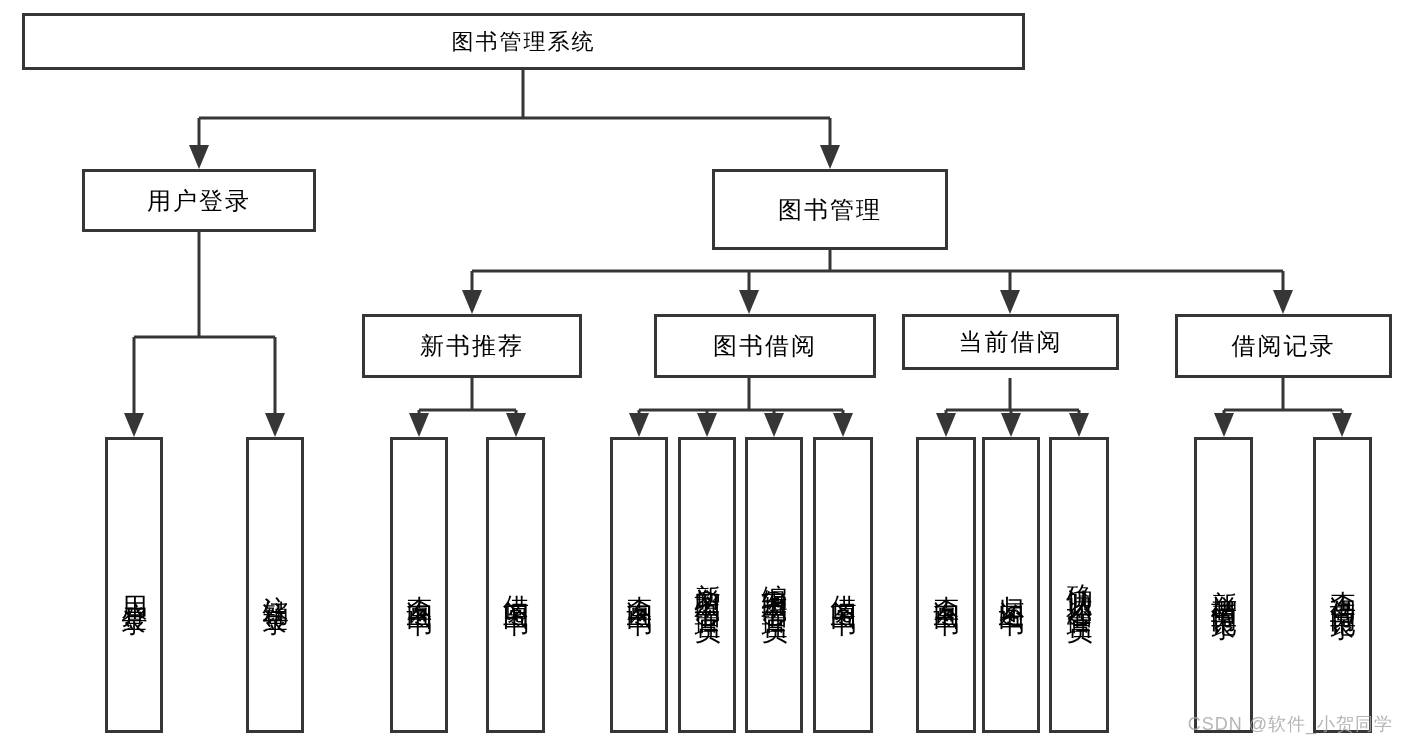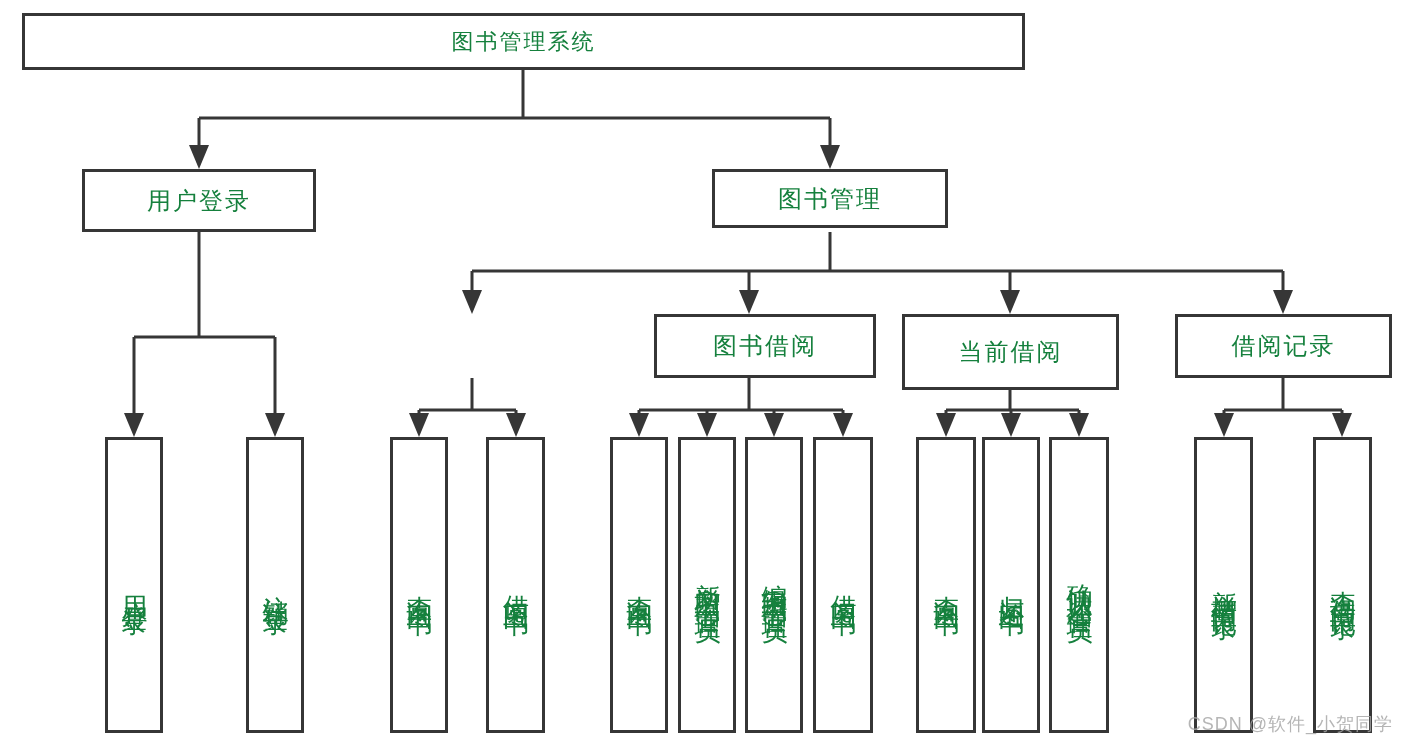--- a/index.html
+++ b/index.html
@@ -19,21 +19,21 @@
   }
   .box {
     position: absolute;
     box-sizing: border-box;
     border: 3px solid #363636;
     background: #ffffff;
     display: flex;
     align-items: center;
     justify-content: center;
     z-index: 2;
-    color: #15803d;
+    color: #000000;
   }
   .hbox span {
     letter-spacing: 2px;
     white-space: nowrap;
   }
   .root-box { font-size: 22px; }
   .l2-box, .l3-box { font-size: 24px; }
   .vbox span {
     writing-mode: vertical-rl;
     text-orientation: mixed;
@@ -116,28 +116,31 @@
     </g>
   </svg>
 
   <div class="box hbox root-box" style="left:22px;top:13px;width:1003px;height:57px;">
     <span>图书管理系统</span>
   </div>
 
   <div class="box hbox l2-box" style="left:82px;top:169px;width:234px;height:63px;">
     <span>用户登录</span>
   </div>
-  <div class="box hbox l2-box" style="left:712px;top:169px;width:236px;height:59px;">
+  <div class="box hbox l2-box" style="left:712px;top:169px;width:236px;height:81px;">
     <span>图书管理</span>
   </div>
 
+  <div class="box hbox l3-box" style="left:362px;top:314px;width:220px;height:64px;">
+    <span>新书推荐</span>
+  </div>
   <div class="box hbox l3-box" style="left:638px;top:314px;width:222px;height:64px;margin-left:16px;">
     <span>图书借阅</span>
   </div>
-  <div class="box hbox l3-box" style="left:902px;top:314px;width:217px;height:76px;">
+  <div class="box hbox l3-box" style="left:902px;top:314px;width:217px;height:56px;">
     <span>当前借阅</span>
   </div>
   <div class="box hbox l3-box" style="left:1175px;top:314px;width:217px;height:64px;text-align:center;">
     <span>借阅记录</span>
   </div>
 
   <div class="box vbox" style="left:105px;top:437px;width:58px;height:296px;">
     <span>用户登录</span>
   </div>
   <div class="box vbox" style="left:246px;top:437px;width:58px;height:296px;">

